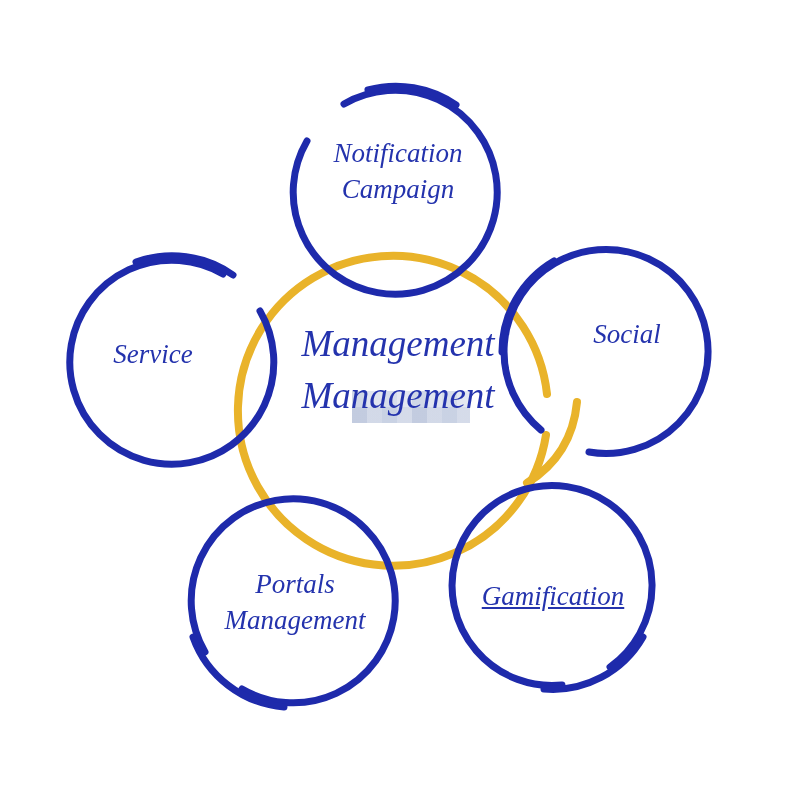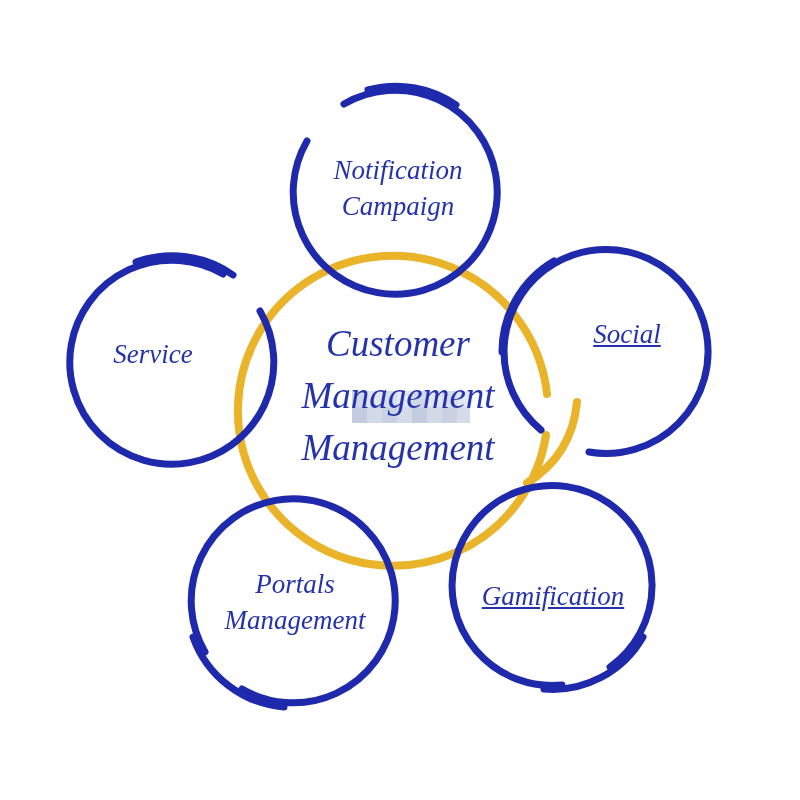--- a/index.html
+++ b/index.html
@@ -94,31 +94,30 @@
       <g>
         <path d="M 260 311 A 102 102 0 1 1 223 274"></path>
         <path d="M 136 262 A 106 106 0 0 1 233 275"></path>
       </g>
     </g>
   </svg>
 
   <div class="watermark"></div>
 
   <div class="label center-label" style="left:398px; top:318px;">
-    <div>Customer</div>
     <div>Management</div>
     <div>Management</div>
   </div>
 
-  <div class="label node-label" style="left:398px; top:152px;">
+  <div class="label node-label" style="left:398px; top:135px;">
     <div>Notification</div>
     <div>Campaign</div>
   </div>
 
-  <div class="label node-label" style="left:627px; top:316px;text-decoration:underline;">
+  <div class="label node-label" style="left:627px; top:316px;">
     <div>Social</div>
   </div>
 
   <div class="label node-label" style="left:553px; top:578px;text-decoration:underline;">
     <div>Gamification</div>
   </div>
 
   <div class="label node-label" style="left:295px; top:566px;">
     <div>Portals</div>
     <div>Management</div>

